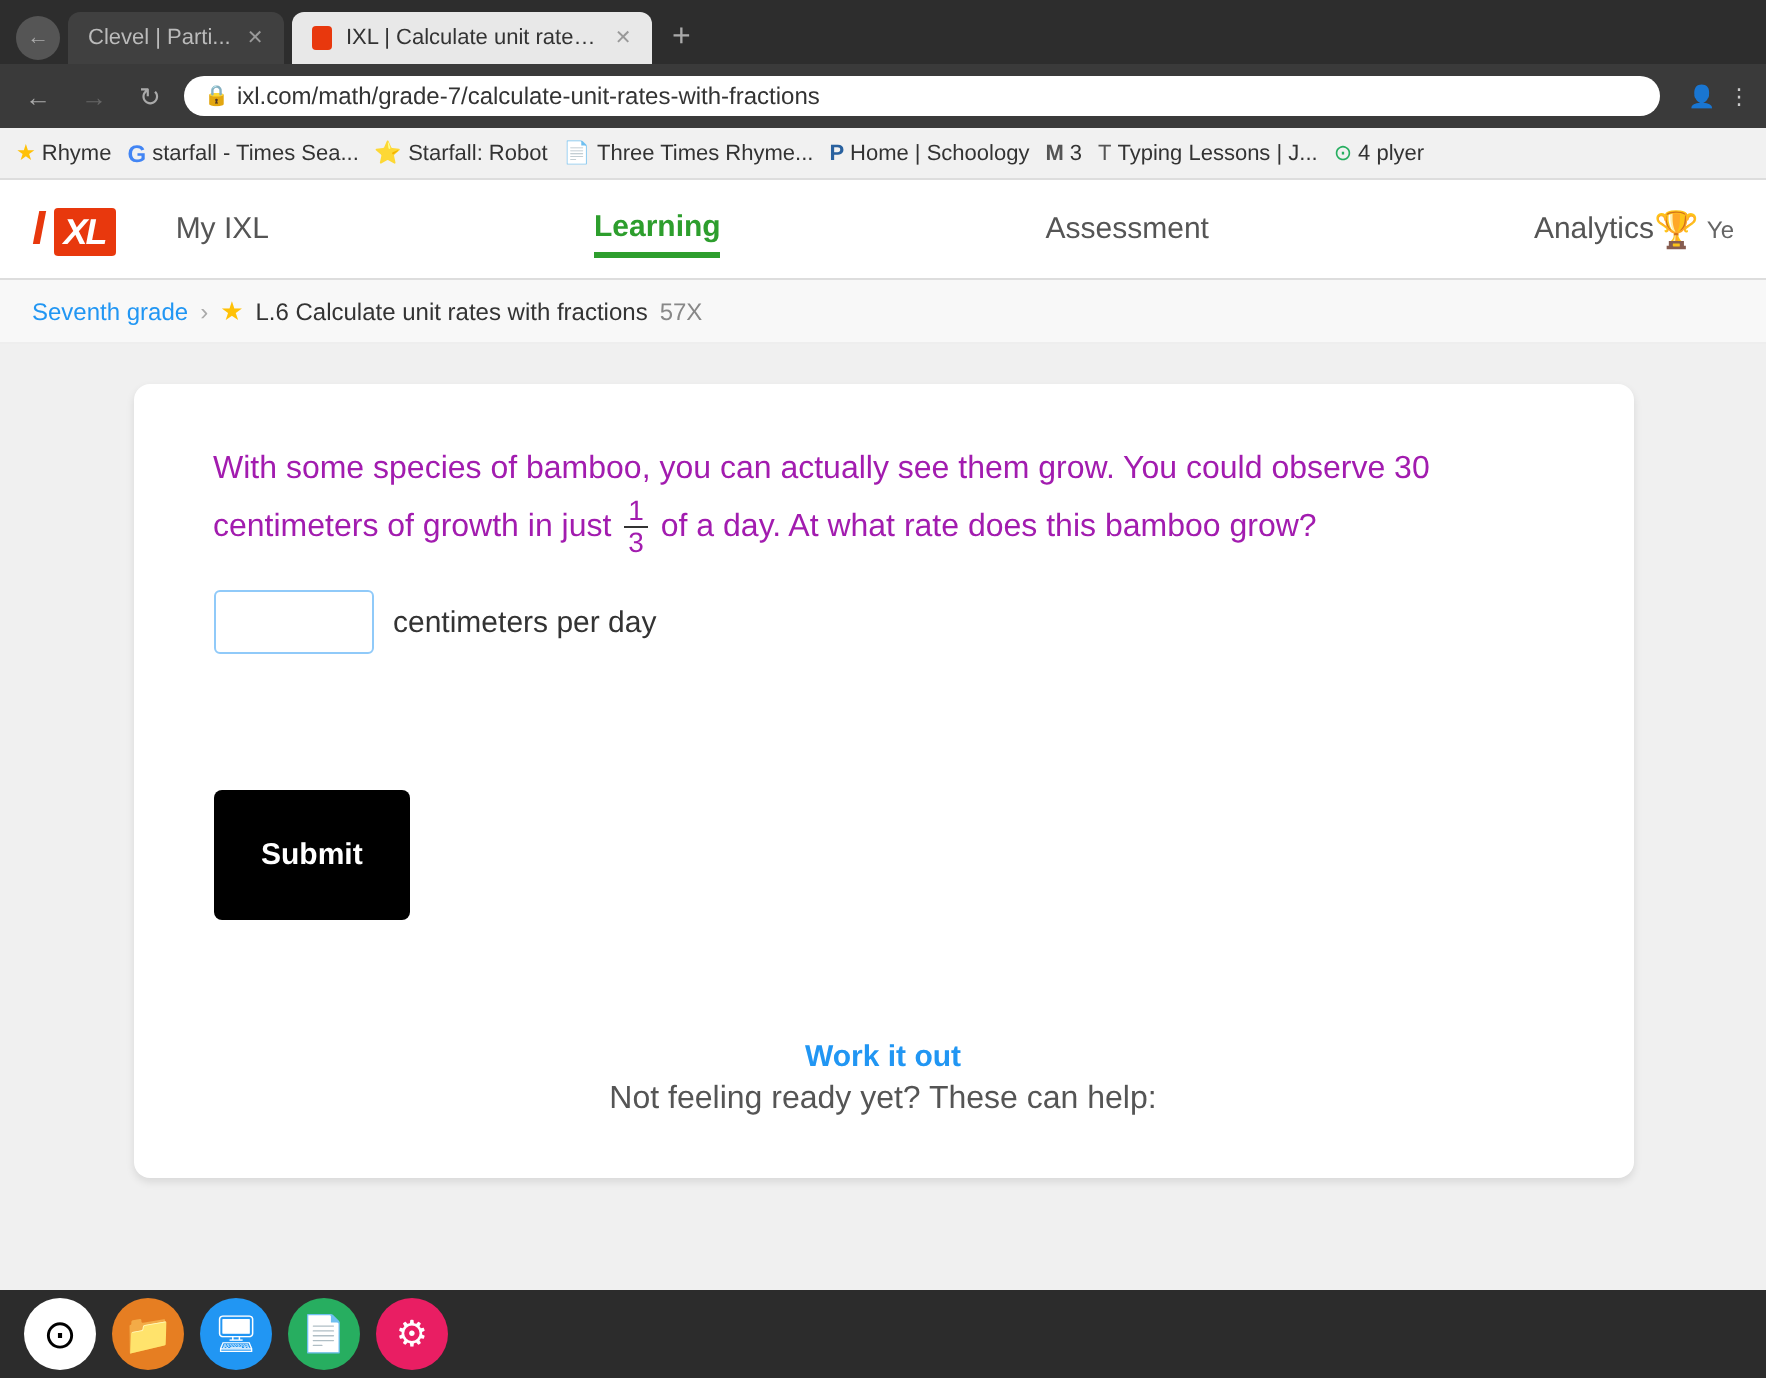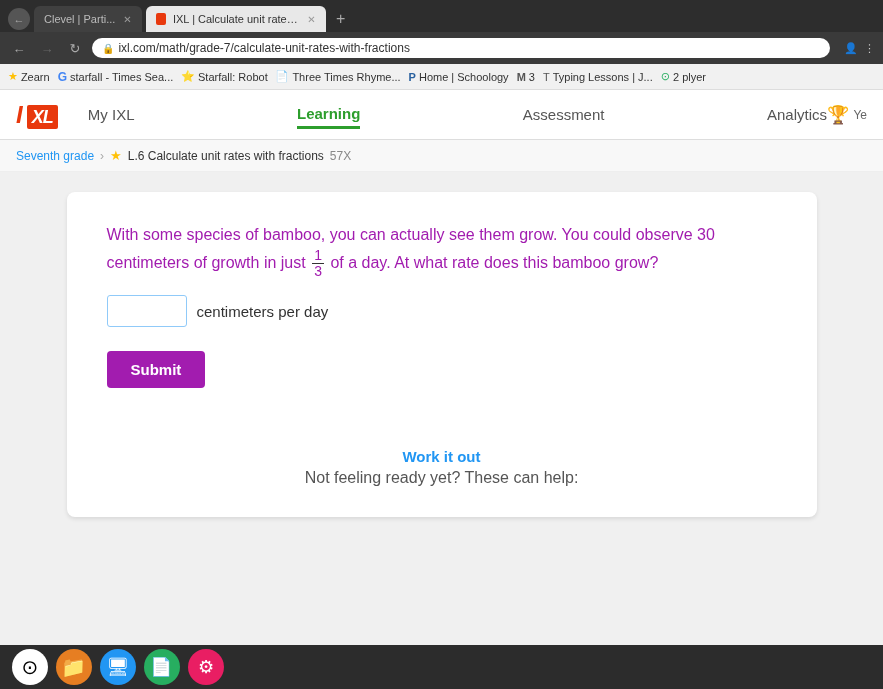--- a/index.html
+++ b/index.html
@@ -300,28 +300,29 @@
       font-size: 14px;
       outline: none;
     }
 
     .answer-label {
       font-size: 15px;
       color: #333;
     }
 
     .submit-btn {
-      background: #a21caf;
+      background: #000000;
       color: white;
       border: none;
       border-radius: 4px;
-      padding: 10px 24px;
+      padding: 24px 24px;
       font-size: 15px;
       font-weight: bold;
       cursor: pointer;
+      margin-top: 44px;
     }
 
     
     .work-it-out {
       text-align: center;
       margin-top: 40px;
       padding-top: 20px;
     }
 
     .work-it-out-title {
@@ -393,21 +394,21 @@
     </div>
     <div class="browser-extras">
       <span class="ext-btn">👤</span>
       <span class="ext-btn">⋮</span>
     </div>
   </div>
 
   <div class="bookmarks-bar">
     <div class="bookmark-item">
       <span style="color:#ffc107;">★</span>
-      <span>Zearn</span>
+      <span>Rhyme</span>
     </div>
     <div class="bookmark-item">
       <span style="color:#4285F4;font-weight:bold;font-size:12px;">G</span>
       <span>starfall - Times Sea...</span>
     </div>
     <div class="bookmark-item">
       <span>⭐</span>
       <span>Starfall: Robot</span>
     </div>
     <div class="bookmark-item">
@@ -421,21 +422,21 @@
     <div class="bookmark-item">
       <span style="font-weight:bold;color:#555;">M</span>
       <span>3</span>
     </div>
     <div class="bookmark-item">
       <span style="color:#555;">T</span>
       <span>Typing Lessons | J...</span>
     </div>
     <div class="bookmark-item">
       <span style="color:#27ae60;">⊙</span>
-      <span>2 plyer</span>
+      <span>4 plyer</span>
     </div>
   </div>
 </div>
 
 <div class="ixl-app">
 
   <div class="ixl-nav">
     <div class="ixl-logo">
       <span style="color:#e8380d; font-weight:900; font-size:22px; font-style:italic; letter-spacing:-1px;">
         <span style="color:#e8380d; font-weight:900; font-size:24px;">I</span>

